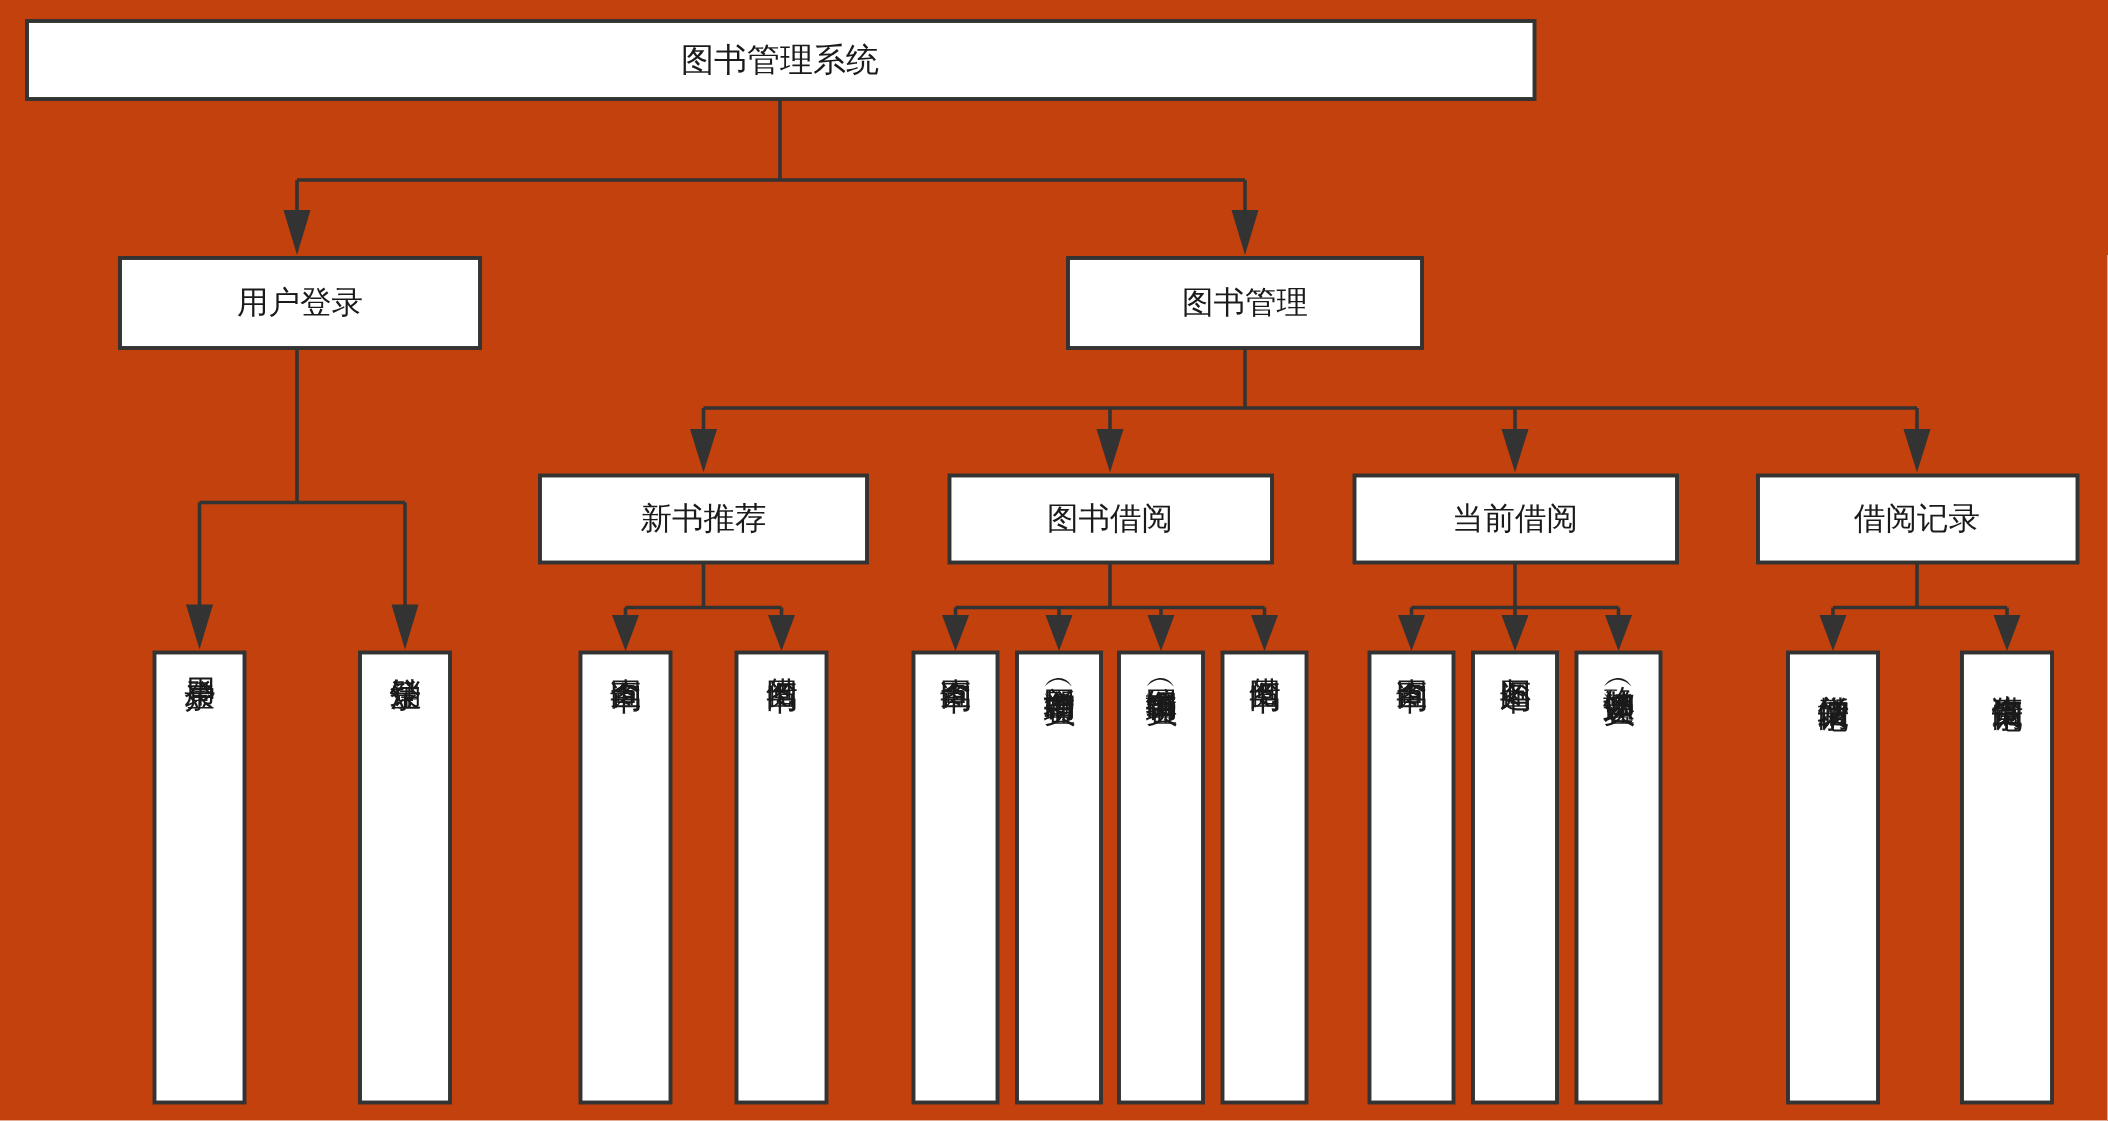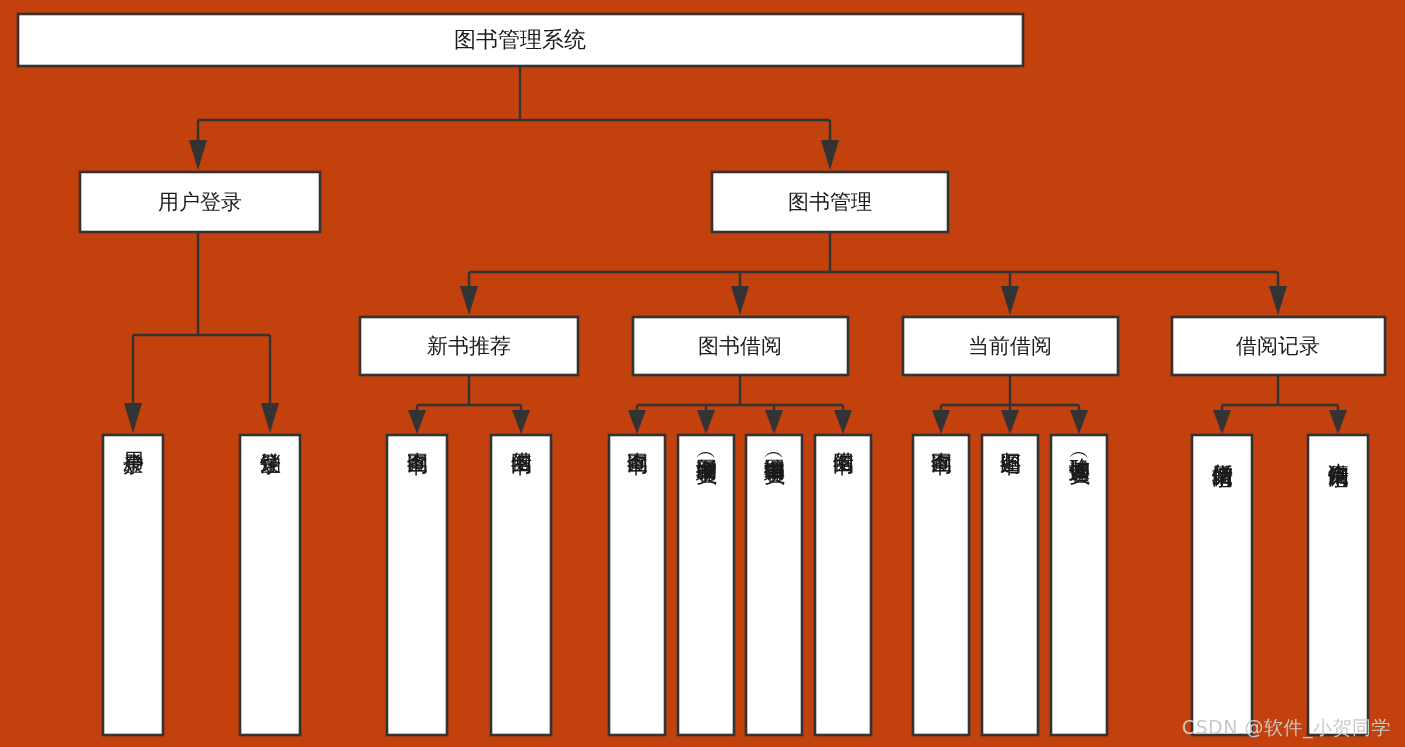--- a/index.html
+++ b/index.html
@@ -240,14 +240,13 @@
     <span class="leaf-label">确认归还（管理员）</span>
   </div>
 
   <div class="leaf-label-wrap" style="left:1192px; top:446px; width:60px; height:289px;">
     <span class="leaf-label">新增借阅记录</span>
   </div>
   <div class="leaf-label-wrap" style="left:1308px; top:446px; width:60px; height:289px;">
     <span class="leaf-label">查询借阅记录</span>
   </div>
 
-  <div class="watermark">CSDN @软件_小贺同学</div>
 </div>
 
 </body></html>

